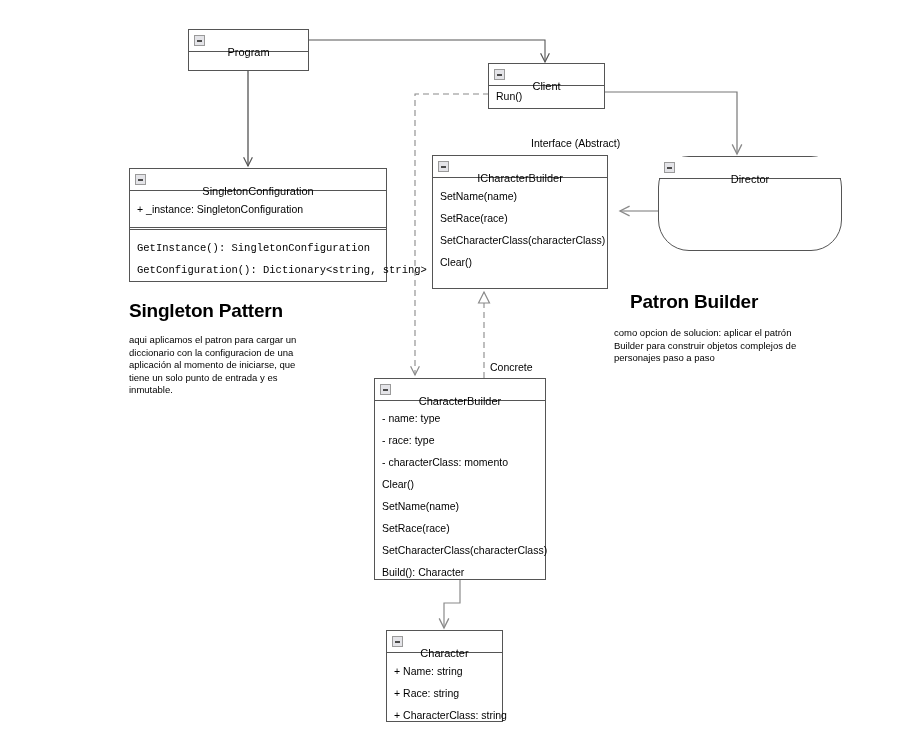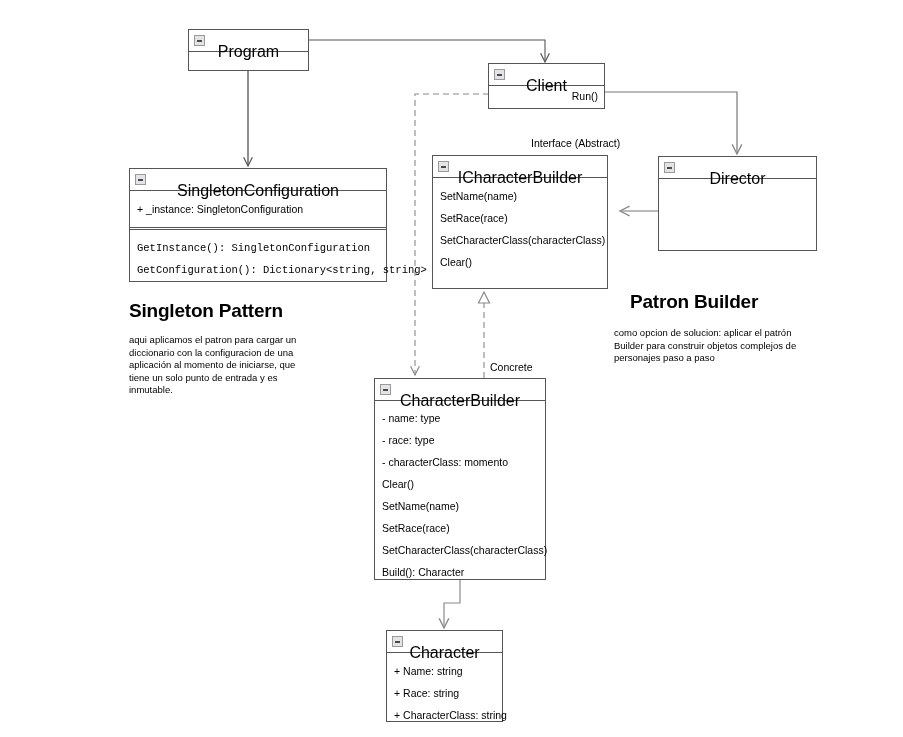--- a/index.html
+++ b/index.html
@@ -27,21 +27,21 @@
     position: relative;
     box-sizing: border-box;
     height: 22px;
     border-bottom: 1px solid #555555;
     display: flex;
     align-items: center;
     justify-content: center;
     background: #ffffff;
   }
   .uml-title {
-    font-size: 16px;
+    font-size: 11px;
     color: #000000;
     line-height: 1;
     margin-top: 23px;
   }
   .collapse-icon {
     position: absolute;
     left: 5px;
     top: 5px;
     width: 11px;
     height: 11px;
@@ -162,21 +162,21 @@
     <div class="uml-compartment empty-compartment"></div>
   </div>
 
   <div class="uml-box" style="left:488px; top:63px; width:117px; height:46px;">
     <div class="uml-header">
       <span class="collapse-icon">
           <i></i>
         </span>
       <span class="uml-title">Client</span>
     </div>
-    <div class="uml-compartment" style="padding-top:4px;padding-bottom:20px;text-align:right;">
+    <div class="uml-compartment" style="padding-top:4px;padding-bottom:20px;">
       <div class="uml-row tight">Run()</div>
     </div>
   </div>
 
   <div class="uml-box" style="left:129px; top:168px; width:258px; height:114px;">
     <div class="uml-header">
       <span class="collapse-icon">
           <i></i>
         </span>
       <span class="uml-title">SingletonConfiguration</span>
@@ -200,21 +200,21 @@
       <span class="uml-title">ICharacterBuilder</span>
     </div>
     <div class="uml-compartment">
       <div class="uml-row">SetName(name)</div>
       <div class="uml-row">SetRace(race)</div>
       <div class="uml-row">SetCharacterClass(characterClass)</div>
       <div class="uml-row">Clear()</div>
     </div>
   </div>
 
-  <div class="uml-box" style="left:658px; top:156px; width:159px; height:95px;">
+  <div class="uml-box" style="left:658px; top:156px; width:184px; height:95px;border-radius:31px;">
     <div class="uml-header">
       <span class="collapse-icon">
           <i></i>
         </span>
       <span class="uml-title">Director</span>
     </div>
   </div>
 
   <div class="float-label" style="left:490px; top:361px;">Concrete</div>
 

